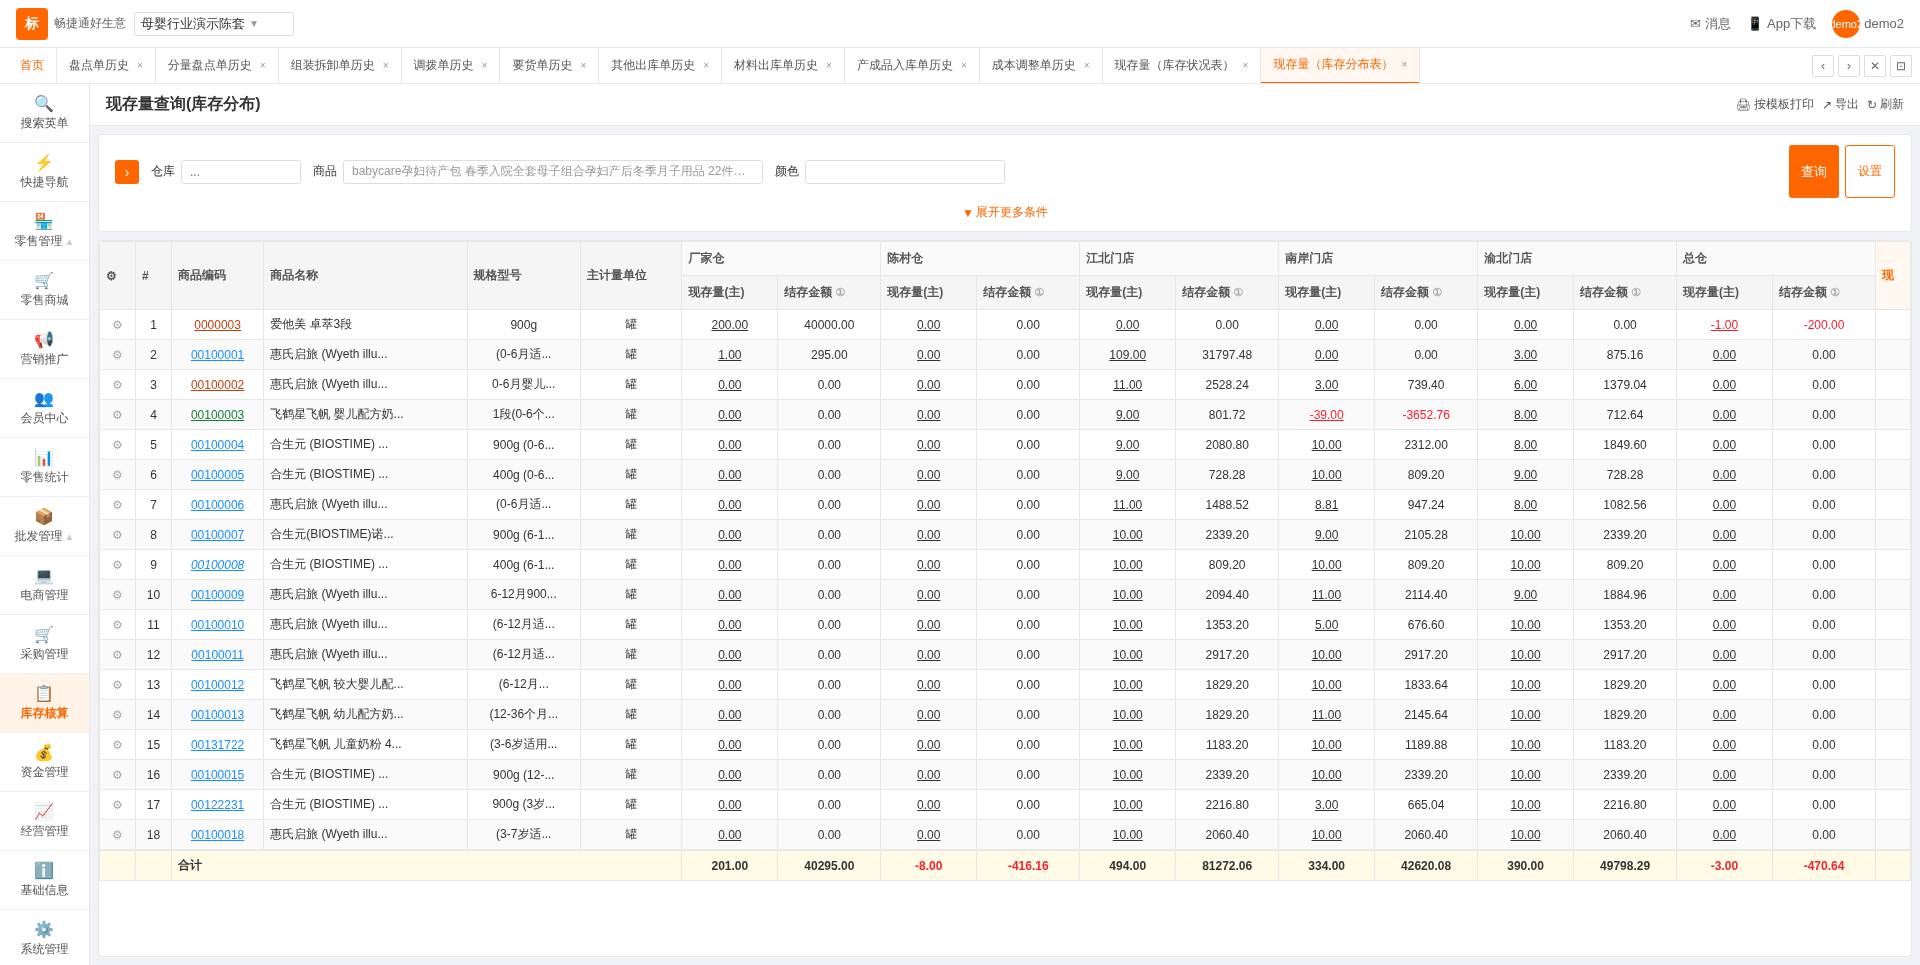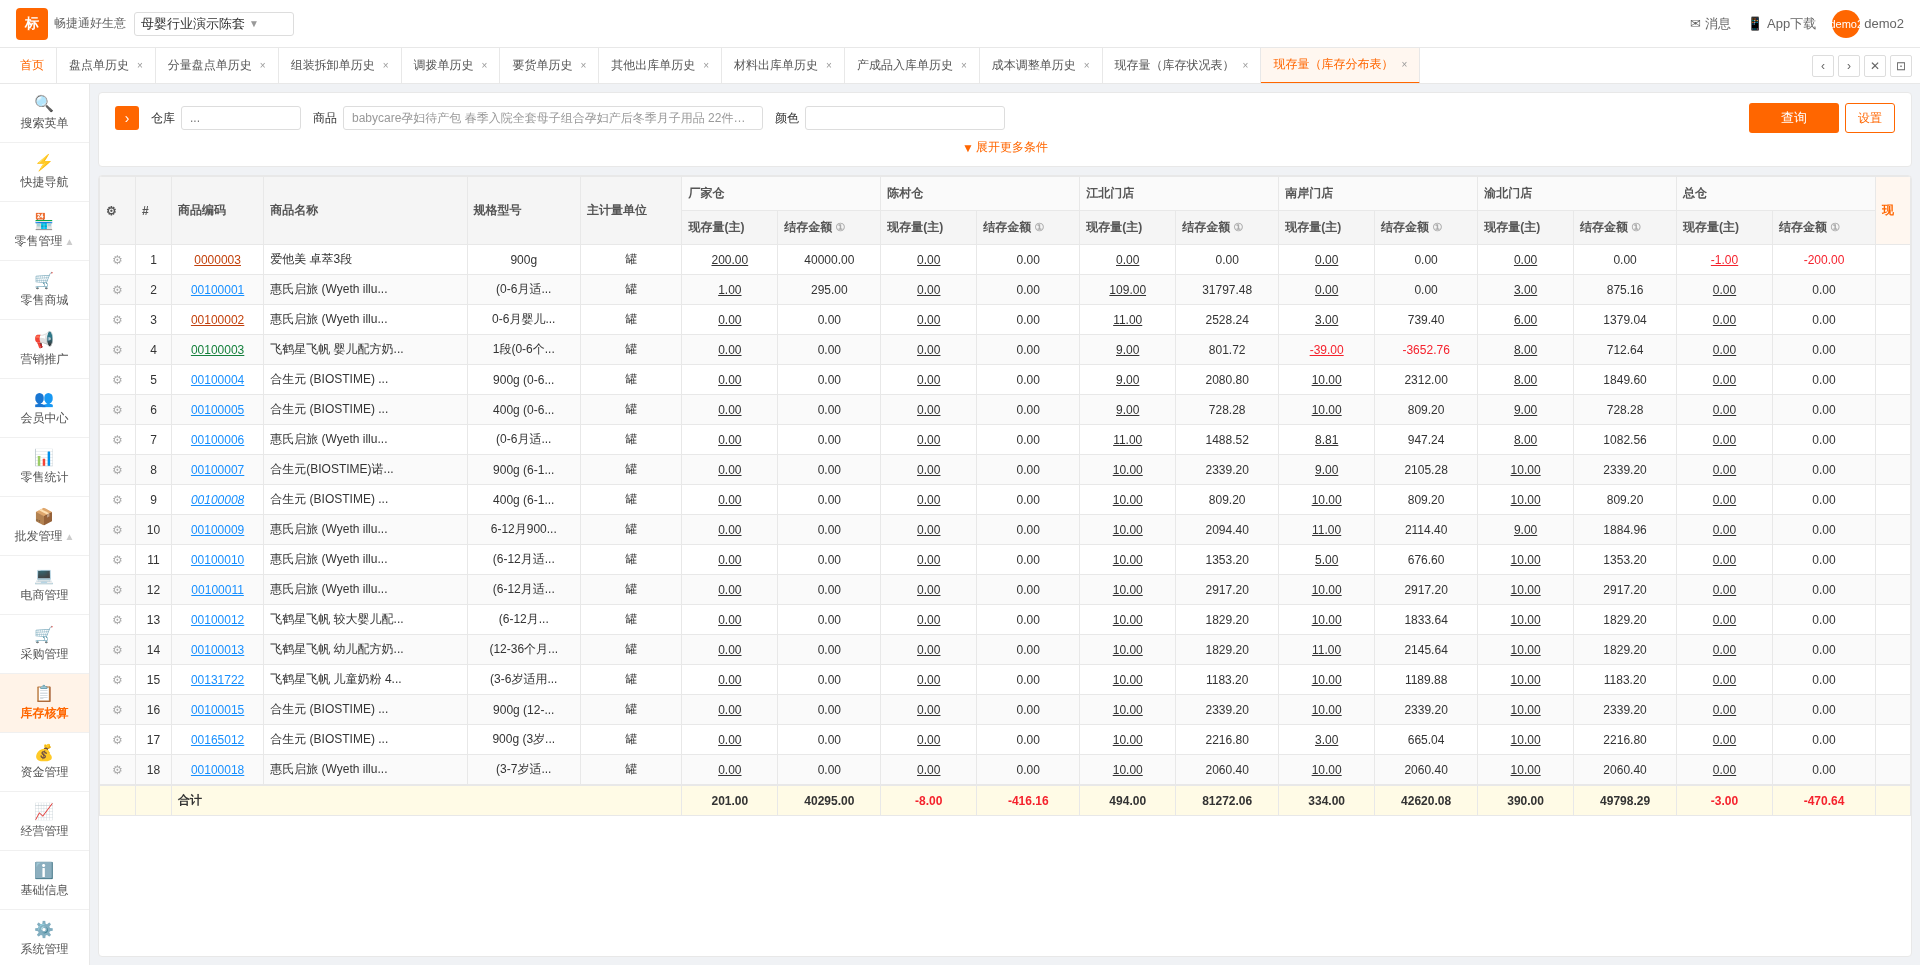--- a/index.html
+++ b/index.html
@@ -47,22 +47,22 @@
 
     
     .filter-area { background: #fff; padding: 10px 16px; margin: 8px; border-radius: 4px; border: 1px solid #e8e8e8; }
     .filter-row { display: flex; align-items: center; gap: 12px; flex-wrap: wrap; }
     .filter-item { display: flex; align-items: center; gap: 6px; font-size: 12px; color: #555; }
     .filter-label { color: #333; white-space: nowrap; }
     .filter-input { border: 1px solid #ddd; border-radius: 3px; padding: 4px 8px; font-size: 12px; color: #333; min-width: 80px; outline: none; }
     .filter-input-wide { min-width: 380px; color: #999; overflow: hidden; text-overflow: ellipsis; white-space: nowrap; }
     .expand-btn { background: none; border: none; color: #ff6600; cursor: pointer; font-size: 12px; display: flex; align-items: center; gap: 2px; }
     .orange-arrow-btn { background: #ff6600; border: none; color: #fff; width: 24px; height: 24px; border-radius: 3px; cursor: pointer; font-size: 14px; display: flex; align-items: center; justify-content: center; }
-    .search-btn { background: #ff6600; border: none; color: #fff; padding: 6px 32px; border-radius: 3px; cursor: pointer; font-size: 13px; }
-    .setting-btn { background: #fff; border: 1px solid #ff6600; color: #ff6600; padding: 5px 12px; border-radius: 3px; cursor: pointer; font-size: 12px; }
+    .search-btn { background: #ff6600; border: none; color: #fff; padding: 6px 12px; border-radius: 3px; cursor: pointer; font-size: 13px; }
+    .setting-btn { background: #fff; border: 1px solid #ff6600; color: #ff6600; padding: 17px 12px; border-radius: 3px; cursor: pointer; font-size: 12px; }
     .filter-expand-row { margin-top: 6px; display: flex; justify-content: center; }
 
     
     .table-wrap { flex: 1; overflow: auto; margin: 0 8px 8px 8px; background: #fff; border-radius: 4px; border: 1px solid #e8e8e8; }
     table { width: 100%; border-collapse: collapse; font-size: 12px; min-width: 1600px; }
     thead tr { background: #f5f5f5; }
     th { padding: 8px 6px; text-align: left; border: 1px solid #e8e8e8; color: #555; font-weight: 600; white-space: nowrap; position: sticky; top: 0; background: #f5f5f5; z-index: 10; }
     th.group-header { background: #fafafa; }
     td { padding: 6px 6px; text-align: center; border: 1px solid #e8e8e8; color: #333; white-space: nowrap; }
     tr:nth-child(even) td { background: #fafafa; }
@@ -191,20 +191,37 @@
         <div>基础信息</div>
       </div>
       <div class="sidebar-item">
         <span class="icon">⚙️</span>
         <div>系统管理</div>
       </div>
     </div>
 
   <div class="main-content">
 
+    <div class="page-header">
+      <div class="page-title">现存量查询(库存分布)</div>
+      <div class="page-actions">
+        <span>
+          <span>🖨</span>
+          <span>按模板打印</span>
+        </span>
+        <span>
+          <span>↗</span>
+          <span>导出</span>
+        </span>
+        <span>
+          <span>↻</span>
+          <span>刷新</span>
+        </span>
+      </div>
+    </div>
 
     <div class="filter-area">
       <div class="filter-row">
         <button class="orange-arrow-btn">›</button>
         <div class="filter-item">
           <span class="filter-label">仓库</span>
           <input class="filter-input" type="text" style="width: 120px;" placeholder="...">
         </div>
         <div class="filter-item">
           <span class="filter-label">商品</span>
@@ -593,21 +610,21 @@
     <td>2339.20</td>
     <td><span style="text-decoration:underline">10.00</span></td>
     <td>2339.20</td>
     <td><span style="text-decoration:underline">0.00</span></td>
     <td>0.00</td>
     <td></td>
   </tr>
             <tr>
     <td class="settings-icon-cell">⚙</td>
     <td>17</td>
-    <td style="color:#1890ff;cursor:pointer;text-decoration:underline;">00165012</td>
+    <td style="color:#1890ff;cursor:pointer;text-decoration:underline;">00122231</td>
     <td class="text-left">合生元 (BIOSTIME) ...</td>
     <td>900g (3岁...</td>
     <td>罐</td>
     <td><span style="text-decoration:underline">0.00</span></td>
     <td>0.00</td>
     <td><span style="text-decoration:underline">0.00</span></td>
     <td>0.00</td>
     <td><span style="text-decoration:underline">10.00</span></td>
     <td>2216.80</td>
     <td><span style="text-decoration:underline">3.00</span></td>

